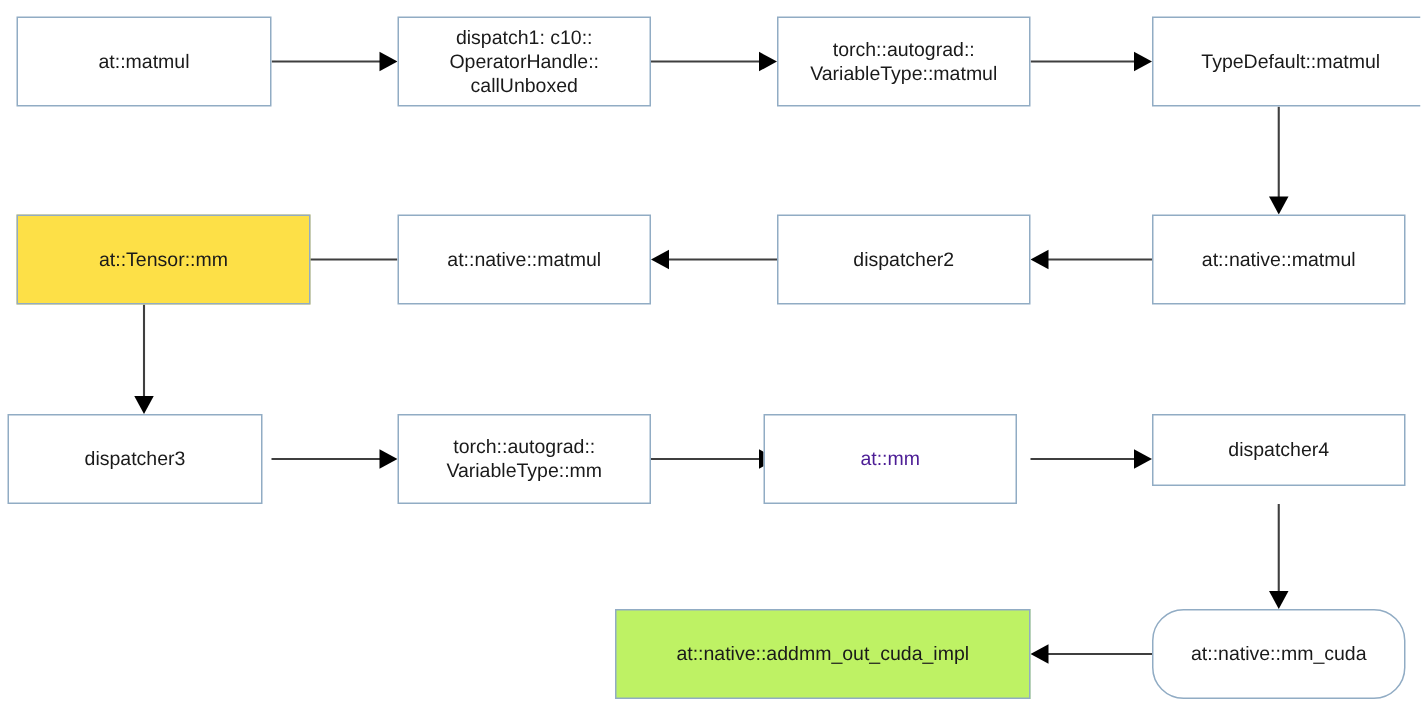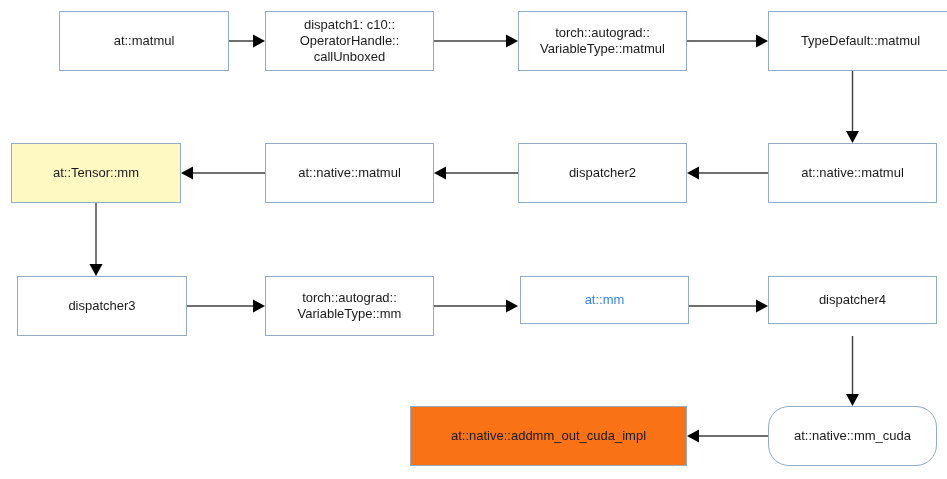--- a/index.html
+++ b/index.html
@@ -133,36 +133,36 @@
         <line x1="852.5" y1="336" x2="852.5" y2="395" class="edge-line" stroke="#3f3f3f"></line>
         <polygon points="846,394 852.5,406 859,394" class="edge-head" fill="#000000"></polygon>
       </g>
       <g>
         <line x1="768" y1="436" x2="698" y2="436" class="edge-line" stroke="#3f3f3f"></line>
         <polygon points="699,429.5 687,436 699,442.5" class="edge-head" fill="#000000"></polygon>
       </g>
     </svg>
 
   <div id="nodes">
-      <div class="node" style="left: 11px; top: 11px; width: 170px; height: 60px; border-color: rgb(145, 172, 196); background: rgb(255, 255, 255); color: rgb(26, 26, 26); margin-left: 48px;"><span class="node-label">at::matmul</span></div>
+      <div class="node" style="left: 11px; top: 11px; width: 170px; height: 60px; border-color: rgb(145, 172, 196); background: rgb(255, 255, 255); color: rgb(26, 26, 26);"><span class="node-label">at::matmul</span></div>
       <div class="node" style="left: 265px; top: 11px; width: 169px; height: 60px; border-color: rgb(145, 172, 196); background: rgb(255, 255, 255); color: rgb(26, 26, 26); align-items: center;"><span class="node-label">dispatch1: c10::
 OperatorHandle::
 callUnboxed</span></div>
       <div class="node" style="left: 518px; top: 11px; width: 169px; height: 60px; border-color: rgb(145, 172, 196); background: rgb(255, 255, 255); color: rgb(26, 26, 26);"><span class="node-label">torch::autograd::
 VariableType::matmul</span></div>
       <div class="node" style="left: 768px; top: 11px; width: 185px; height: 60px; border-color: rgb(145, 172, 196); background: rgb(255, 255, 255); color: rgb(26, 26, 26);"><span class="node-label">TypeDefault::matmul</span></div>
-      <div class="node" style="left: 11px; top: 143px; width: 170px; height: 60px; border-color: rgb(145, 172, 196); background: #fef9c3; color: rgb(26, 26, 26);"><span class="node-label">at::Tensor::mm</span></div>
+      <div class="node" style="left: 11px; top: 143px; width: 196px; height: 60px; border-color: rgb(145, 172, 196); background: #fde047; color: rgb(26, 26, 26);"><span class="node-label">at::Tensor::mm</span></div>
       <div class="node" style="left: 265px; top: 143px; width: 169px; height: 60px; border-color: rgb(145, 172, 196); background: rgb(255, 255, 255); color: rgb(26, 26, 26);"><span class="node-label">at::native::matmul</span></div>
       <div class="node" style="left: 518px; top: 143px; width: 169px; height: 60px; border-color: rgb(145, 172, 196); background: rgb(255, 255, 255); color: rgb(26, 26, 26); justify-content: center;"><span class="node-label">dispatcher2</span></div>
       <div class="node" style="left: 768px; top: 143px; width: 169px; height: 60px; border-color: rgb(145, 172, 196); background: rgb(255, 255, 255); color: rgb(26, 26, 26);"><span class="node-label">at::native::matmul</span></div>
-      <div class="node" style="left: 17px; top: 276px; width: 170px; height: 60px; border-color: rgb(145, 172, 196); background: rgb(255, 255, 255); color: rgb(26, 26, 26);"><span class="node-label">dispatcher3</span></div>
+      <div class="node" style="left: 5px; top: 276px; width: 170px; height: 60px; border-color: rgb(145, 172, 196); background: rgb(255, 255, 255); color: rgb(26, 26, 26);"><span class="node-label">dispatcher3</span></div>
       <div class="node" style="left: 265px; top: 276px; width: 169px; height: 60px; border-color: rgb(145, 172, 196); background: rgb(255, 255, 255); color: rgb(26, 26, 26);"><span class="node-label">torch::autograd::
 VariableType::mm</span></div>
-      <div class="node" style="left: 520px; top: 276px; width: 169px; height: 48px; border-color: rgb(145, 172, 196); background: rgb(255, 255, 255); color: #3b82f6;"><span class="node-label">at::mm</span></div>
+      <div class="node" style="left: 509px; top: 276px; width: 169px; height: 60px; border-color: rgb(145, 172, 196); background: rgb(255, 255, 255); color: #4c1d95;"><span class="node-label">at::mm</span></div>
       <div class="node" style="left: 768px; top: 276px; width: 169px; height: 48px; border-color: rgb(145, 172, 196); background: rgb(255, 255, 255); color: rgb(26, 26, 26);"><span class="node-label">dispatcher4</span></div>
-      <div class="node" style="left: 410px; top: 406px; width: 277px; height: 60px; border-color: rgb(145, 172, 196); background: #f97316; color: rgb(26, 26, 26);"><span class="node-label">at::native::addmm_out_cuda_impl</span></div>
+      <div class="node" style="left: 410px; top: 406px; width: 277px; height: 60px; border-color: rgb(145, 172, 196); background: #bef264; color: rgb(26, 26, 26);"><span class="node-label">at::native::addmm_out_cuda_impl</span></div>
       <div class="node" style="left: 768px; top: 406px; width: 169px; height: 60px; border-color: rgb(145, 172, 196); background: rgb(255, 255, 255); color: rgb(26, 26, 26); border-radius: 21px;"><span class="node-label">at::native::mm_cuda</span></div>
     </div>
 
   <div id="watermark">
   </div>
 
 </div>
 
 </body></html>

